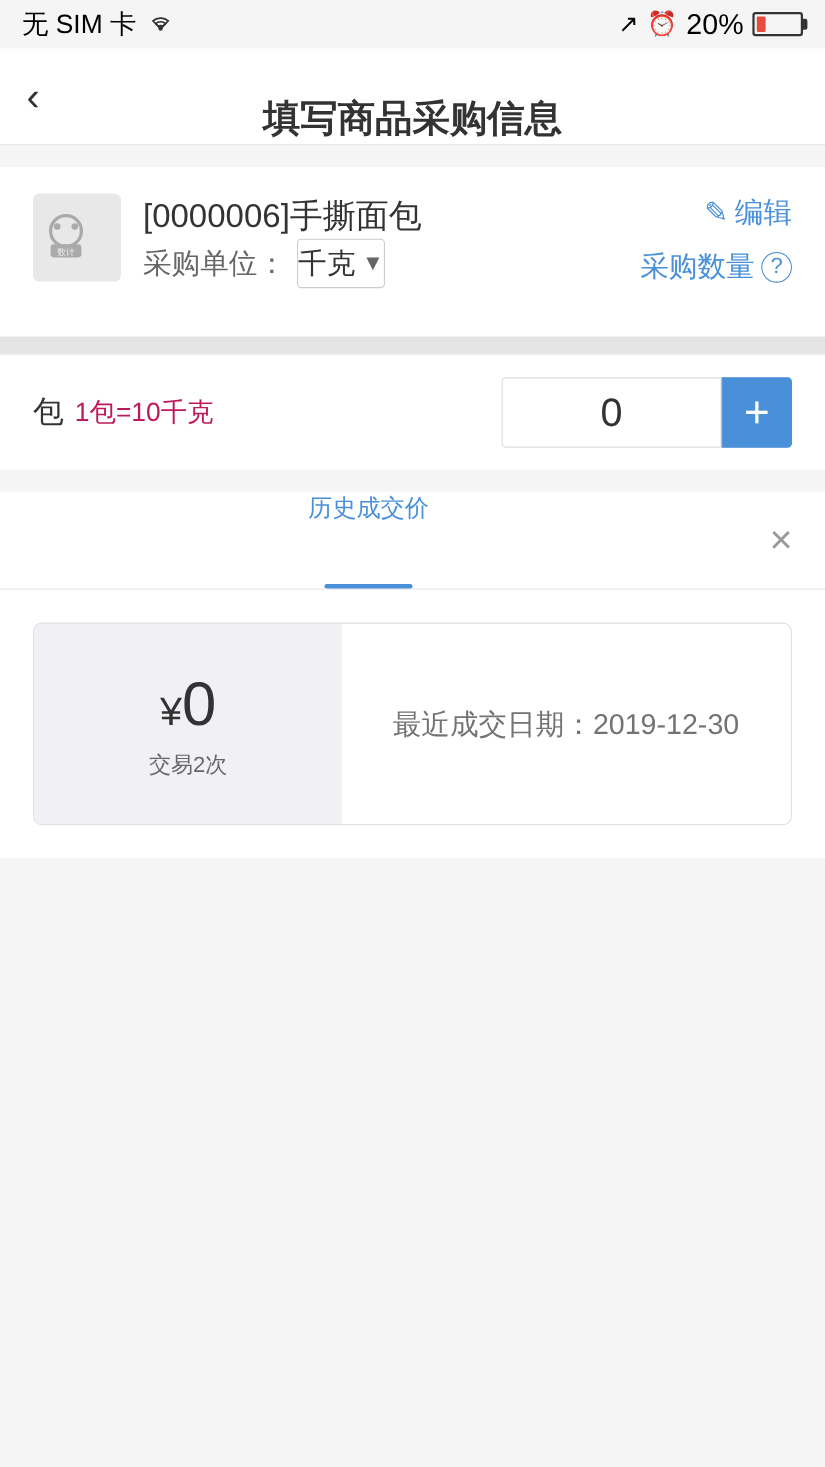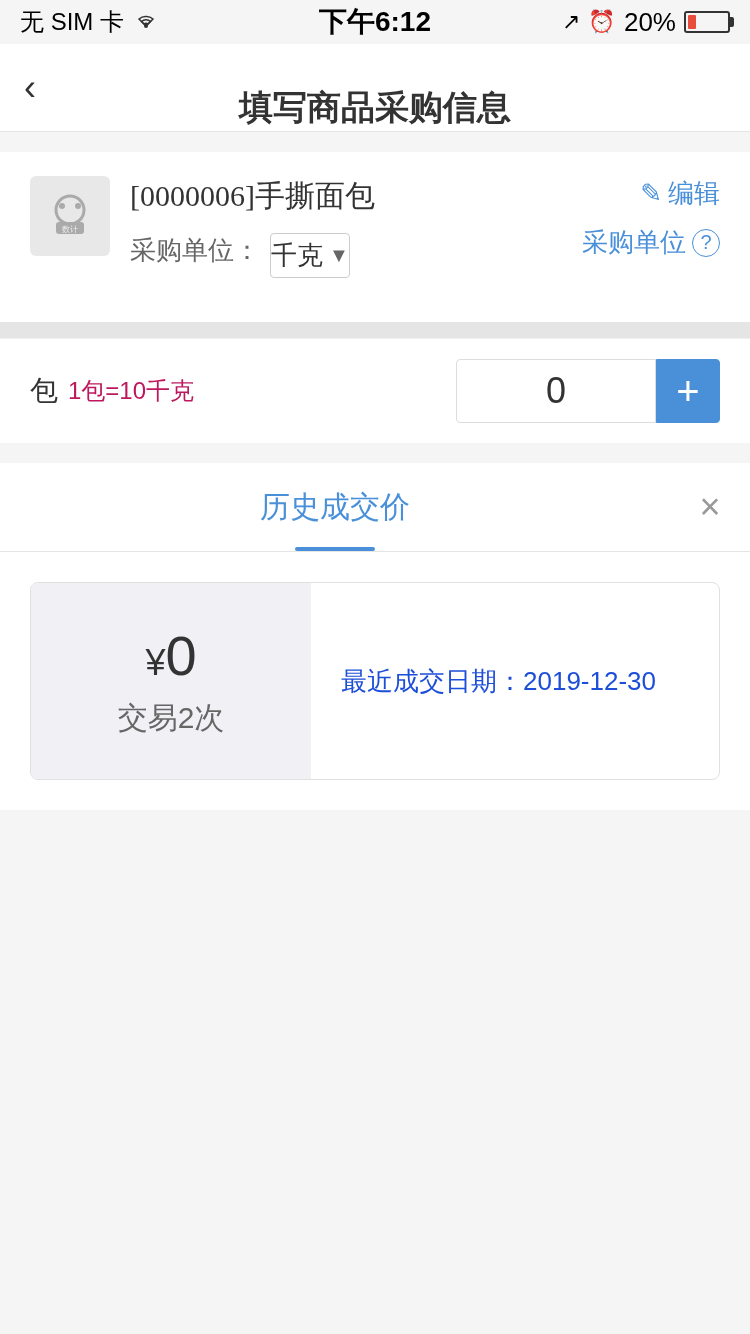--- a/index.html
+++ b/index.html
@@ -114,35 +114,33 @@
       gap: 20px;
       flex: 1;
     }
     .product-image {
       width: 80px;
       height: 80px;
       background: #e8e8e8;
       border-radius: 6px;
       display: flex;
       align-items: center;
-      justify-content: center;
       flex-shrink: 0;
     }
     .product-info {
       flex: 1;
     }
     .product-name {
       font-size: 30px;
       font-weight: 500;
       color: #333;
-      margin-bottom: 16px;
-      font-family: Liberation Serif, serif;
     }
     .product-unit-row {
       display: flex;
+      align-items: center;
       gap: 10px;
     }
     .unit-label {
       font-size: 26px;
       color: #666;
     }
     .unit-select {
       border: 1px solid #ccc;
       border-radius: 4px;
       padding: 4px 0;
@@ -246,22 +244,21 @@
       align-items: center;
       border-bottom: 1px solid #e5e5e5;
       position: relative;
     }
     .tab-item {
       flex: 1;
       height: 88px;
       display: flex;
       flex-direction: column;
       align-items: center;
-      justify-content: center;
-      font-size: 30px;
+      font-size: 22px;
       color: #333;
       cursor: pointer;
       position: relative;
     }
     .tab-item.active {
       color: #4a90d9;
     }
     .tab-underline {
       width: 80px;
       height: 4px;
@@ -304,36 +301,37 @@
     }
     .history-price {
       font-size: 56px;
       font-weight: 500;
       color: #333;
     }
     .history-price-symbol {
       font-size: 36px;
     }
     .history-times {
-      font-size: 30px;
+      font-size: 20px;
       color: #666;
       margin-top: 10px;
     }
     .history-right {
       flex: 1;
       padding: 40px 30px;
       display: flex;
       flex-direction: column;
       gap: 16px;
       justify-content: center;
     }
     .history-detail-row {
       font-size: 26px;
-      color: #1d4ed8;
+      color: #737373;
       line-height: 1.5;
+      margin-left: 16px;
     }
 
     
     .bottom-area {
       background: #f5f5f5;
       min-height: 600px;
     }
     .sim-text { font-size: 24px; }
   </style>
 </head>
@@ -344,21 +342,20 @@
     <span class="sim-text">无 SIM 卡</span>
     <span>
       <svg width="28" height="22" viewBox="0 0 28 22">
         <path d="M14 18l2.5-2.5A3.5 3.5 0 0014 14.5 3.5 3.5 0 0011.5 15.5L14 18z" fill="#333"></path>
         <path d="M14 18l4.5-4.5A6.4 6.4 0 0014 11.8a6.4 6.4 0 00-4.5 1.7L14 18z" fill="none" stroke="#333" stroke-width="1.5"></path>
         <path d="M14 18l7-7A9.9 9.9 0 0014 8.5a9.9 9.9 0 00-7 2.5L14 18z" fill="none" stroke="#333" stroke-width="1.5"></path>
         <circle cx="14" cy="18" r="2" fill="#333"></circle>
       </svg>
     </span>
   </div>
-  <div class="status-center">下午6:12</div>
   <div class="status-right">
     <span style="font-size:22px;">↗</span>
     <span style="font-size:22px;">⏰</span>
     <span style="font-size:26px;">20%</span>
     <div class="battery">
       <div class="battery-fill"></div>
     </div>
   </div>
 </div>
 
@@ -389,21 +386,21 @@
           </div>
         </div>
       </div>
     </div>
     <div class="price-ref-right">
       <div class="edit-btn">
         <span>✎</span>
         <span>编辑</span>
       </div>
       <div class="price-ref">
-        <span>采购单位</span>
+        <span>采购数量</span>
         <span style="width:28px;height:28px;border-radius:50%;border:1.5px solid #4a90d9;display:inline-flex;align-items:center;justify-content:center;font-size:20px;color:#4a90d9;">?</span>
       </div>
     </div>
   </div>
 </div>
 
 <div style="width:750px;height:16px;background:#e5e5e5;"></div>
 
 <div class="quantity-row">
   <div class="quantity-left">

